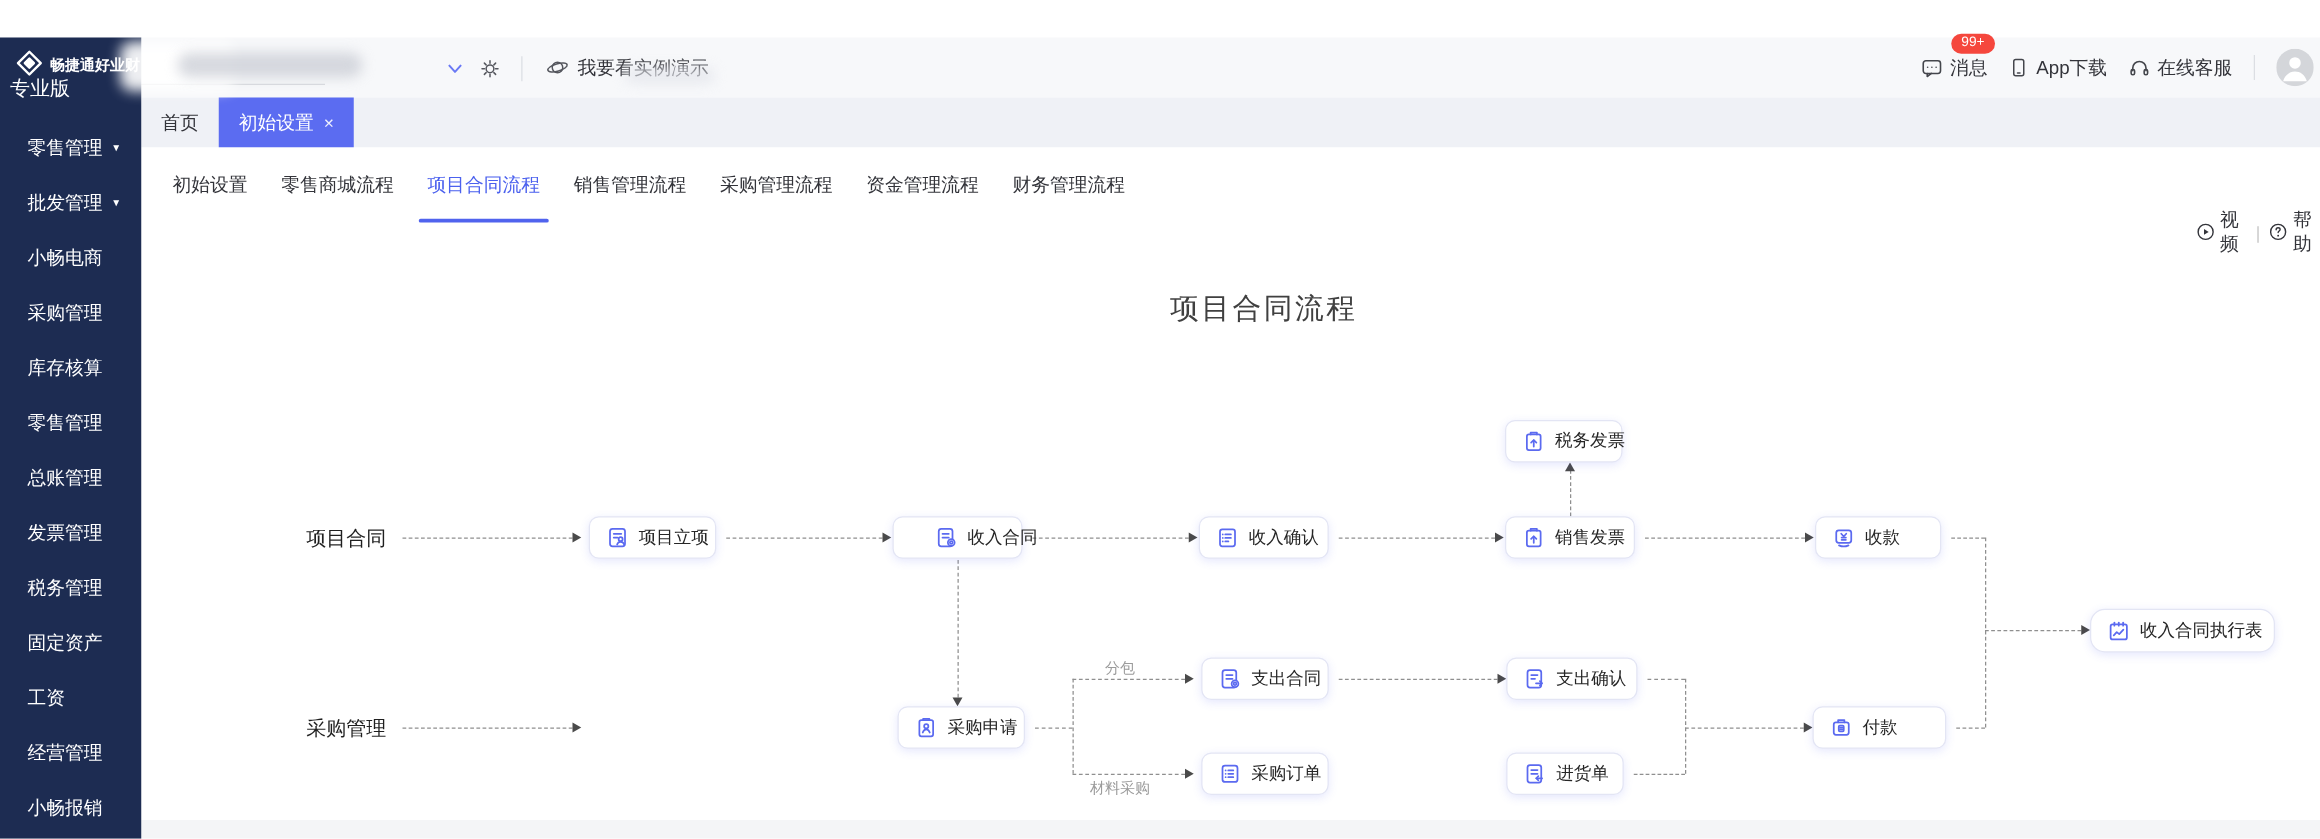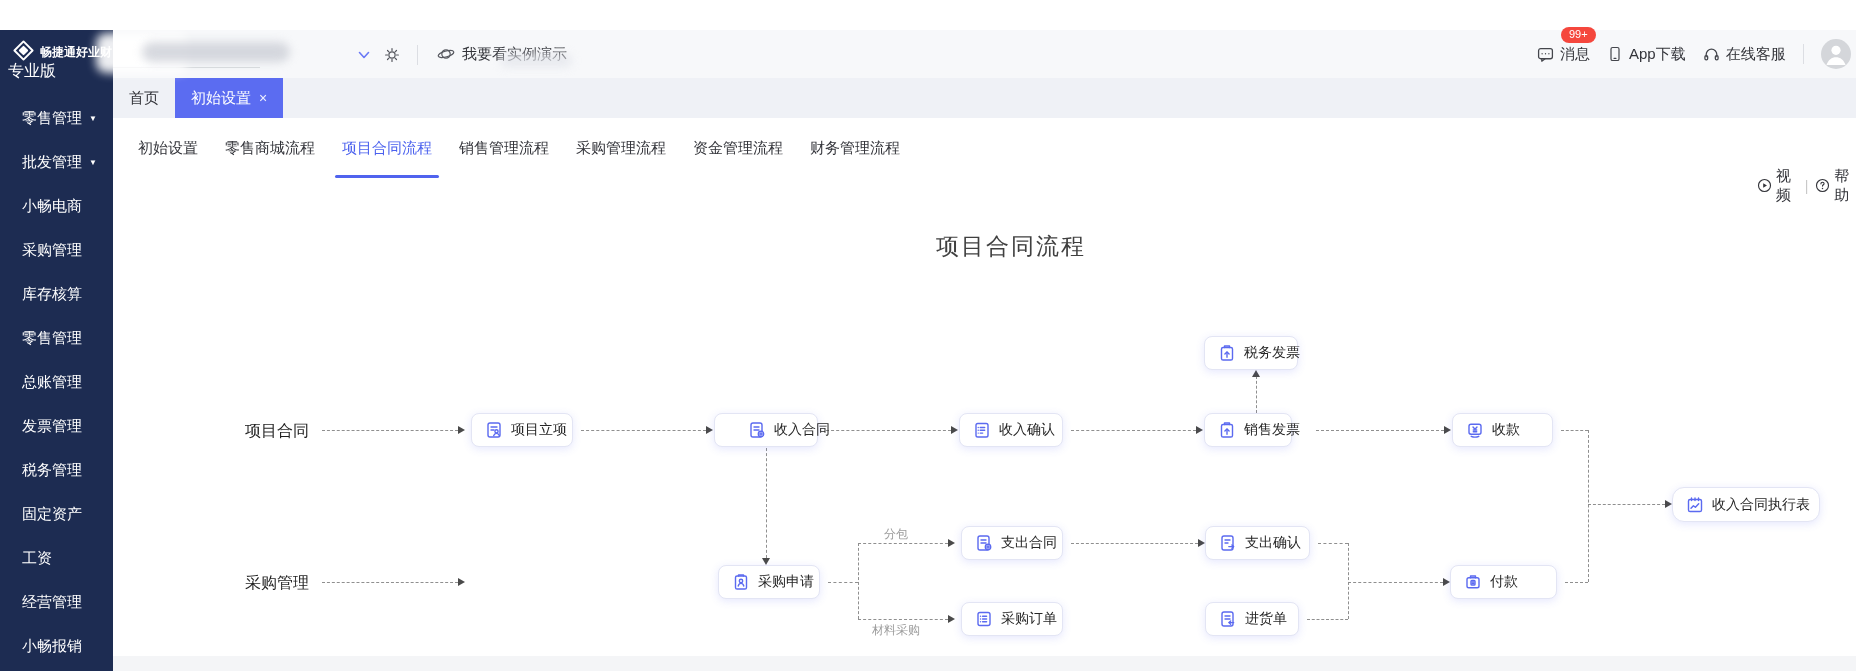--- a/index.html
+++ b/index.html
@@ -446,21 +446,21 @@
         <use href="#doc-badge-icon"></use>
       </svg>
       <span>收入合同</span>
     </div>
     <div class="node" style="left: 959px; top: 413px; width: 104px;">
       <svg class="n-icon">
         <use href="#clipboard-list-icon"></use>
       </svg>
       <span>收入确认</span>
     </div>
-    <div class="node" style="left: 1204px; top: 413px; width: 88px;">
+    <div class="node" style="left: 1204px; top: 413px; width: 104px;">
       <svg class="n-icon">
         <use href="#invoice-up-icon"></use>
       </svg>
       <span>销售发票</span>
     </div>
     <div class="node" style="left: 1452px; top: 413px; width: 101px;">
       <svg class="n-icon">
         <use href="#money-icon"></use>
       </svg>
       <span>收款</span>

